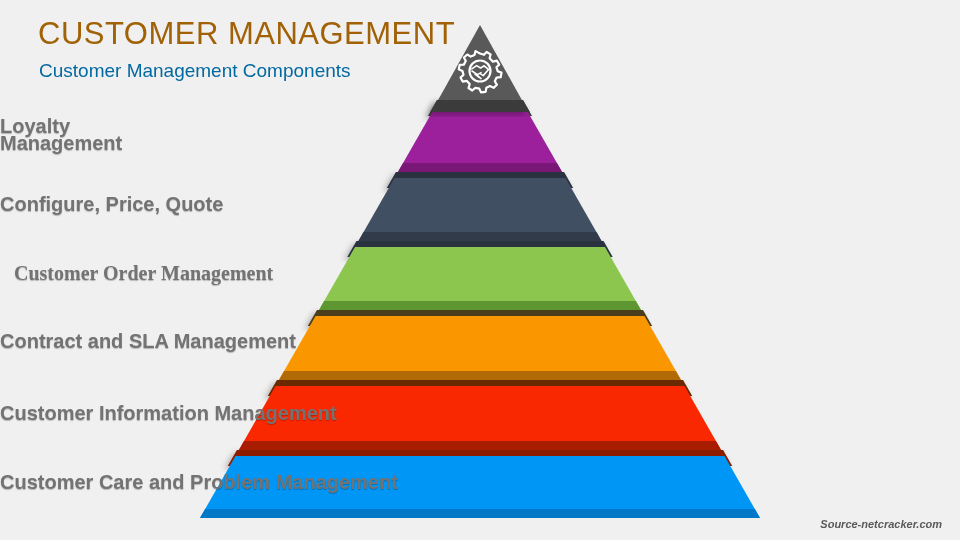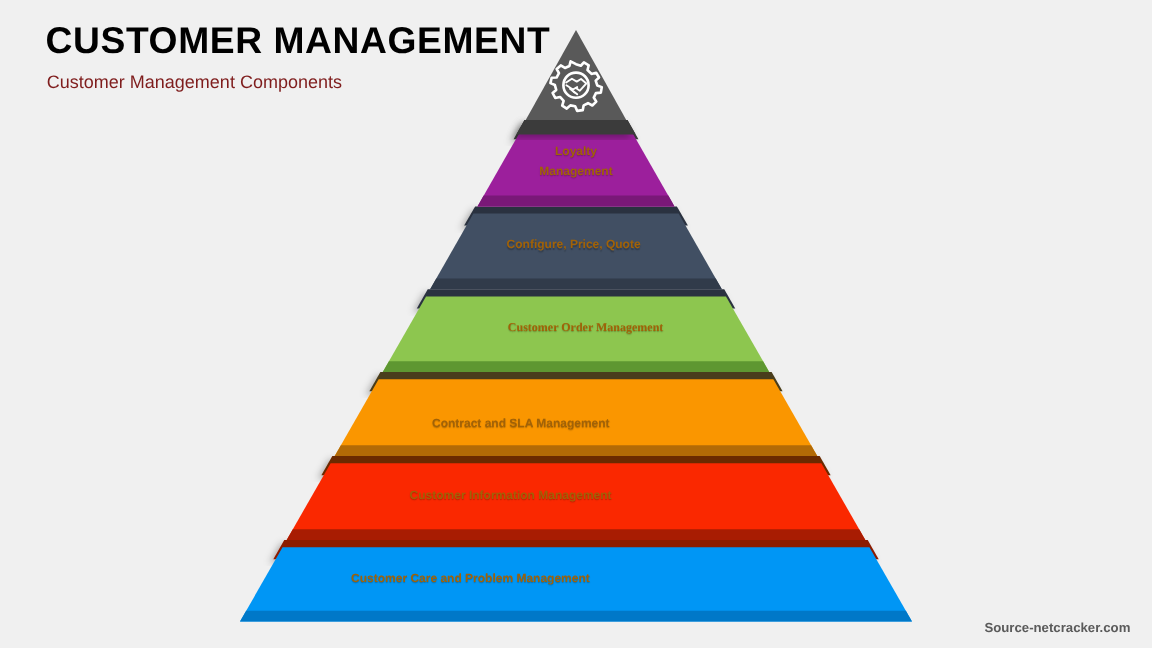--- a/index.html
+++ b/index.html
@@ -6,43 +6,42 @@
   body{
     width:960px;height:540px;overflow:hidden;
     background:#f0f0f0;
     font-family:"Liberation Sans", sans-serif;
     position:relative;
   }
   #stage{position:absolute;left:0;top:0;width:960px;height:540px;}
 
   .title{
     position:absolute;left:38px;top:16px;
-    font-size:31px;font-weight:bold;letter-spacing:0.5px;
-    color:#000000;white-space:nowrap;
+    font-size:31px;font-weight:normal;letter-spacing:0.5px;
+    color:#a16207;white-space:nowrap;
   }
   .subtitle{
     position:absolute;left:39px;top:60px;
-    font-size:15px;font-weight:normal;
-    color:#7f1d1d;white-space:nowrap;
+    font-size:19px;font-weight:normal;
+    color:#0369a1;white-space:nowrap;
   }
   .source{
     position:absolute;right:18px;bottom:10px;
-    font-size:11px;font-weight:bold;
+    font-size:11px;font-style:italic;font-weight:bold;
     color:#5a5a5a;white-space:nowrap;
   }
 
   
   #pyramid{position:absolute;left:0;top:0;width:960px;height:540px;}
   #pyramid svg{display:block;}
 
   .tier-label{
     position:absolute;
-    text-align:center;
-    color:#a16207;
-    font-size:10px;
+    color:#737373;
+    font-size:20px;
     font-weight:bold;
     line-height:17px;
     white-space:pre-line;
     pointer-events:none;
     text-shadow:0 1px 1px rgba(0,0,0,.25);
   }
 </style>
 </head>
 <body>
 
@@ -113,19 +112,19 @@
         </g>
       </g>
       </svg>
   </div>
 
   <div id="labels">
       <div class="tier-label" style="left: 0px; width: 960px; top: 117.5px;">Loyalty
 Management</div>
       <div class="tier-label" style="left: 0px; width: 956px; top: 196px;">Configure, Price, Quote</div>
       <div class="tier-label" style="left: 14px; width: 948px; top: 265px; font-family: Liberation Serif, serif;">Customer Order Management</div>
-      <div class="tier-label" style="left: 0px; width: 868px; top: 345px;">Contract and SLA Management</div>
+      <div class="tier-label" style="left: 0px; width: 868px; top: 333px;">Contract and SLA Management</div>
       <div class="tier-label" style="left: 0px; width: 851px; top: 404.5px;">Customer Information Management</div>
       <div class="tier-label" style="left: 0px; width: 784px; top: 473.5px;">Customer Care and Problem Management</div>
     </div>
 
   <div class="source">Source-netcracker.com</div>
 </div>
 
 </body></html>

